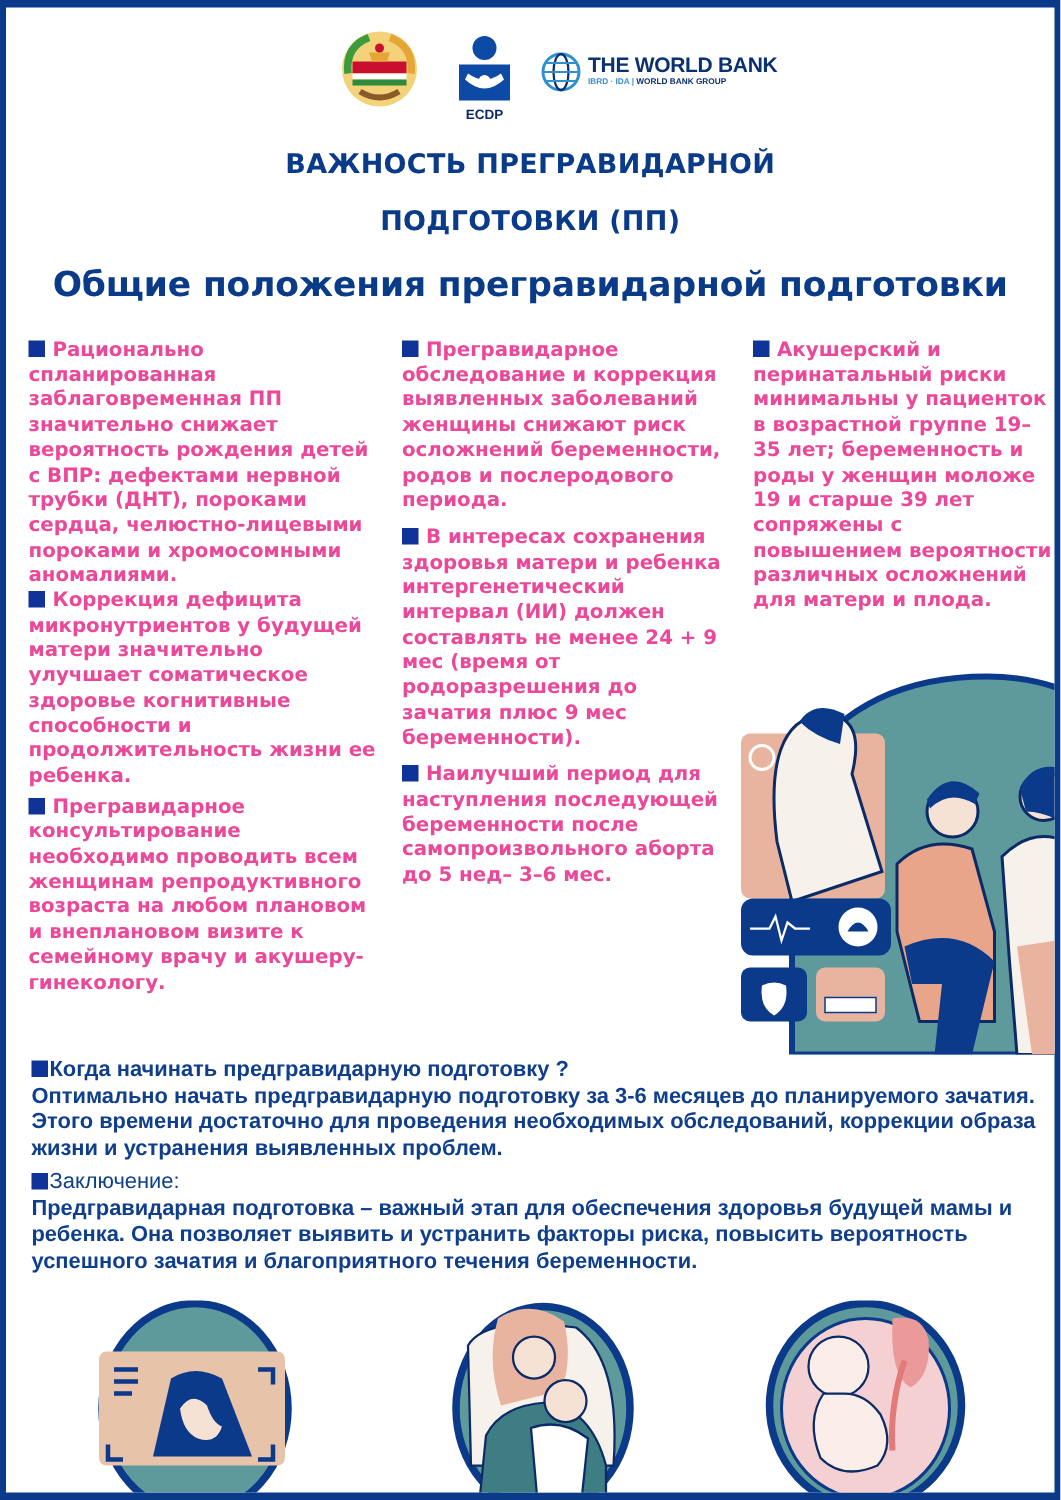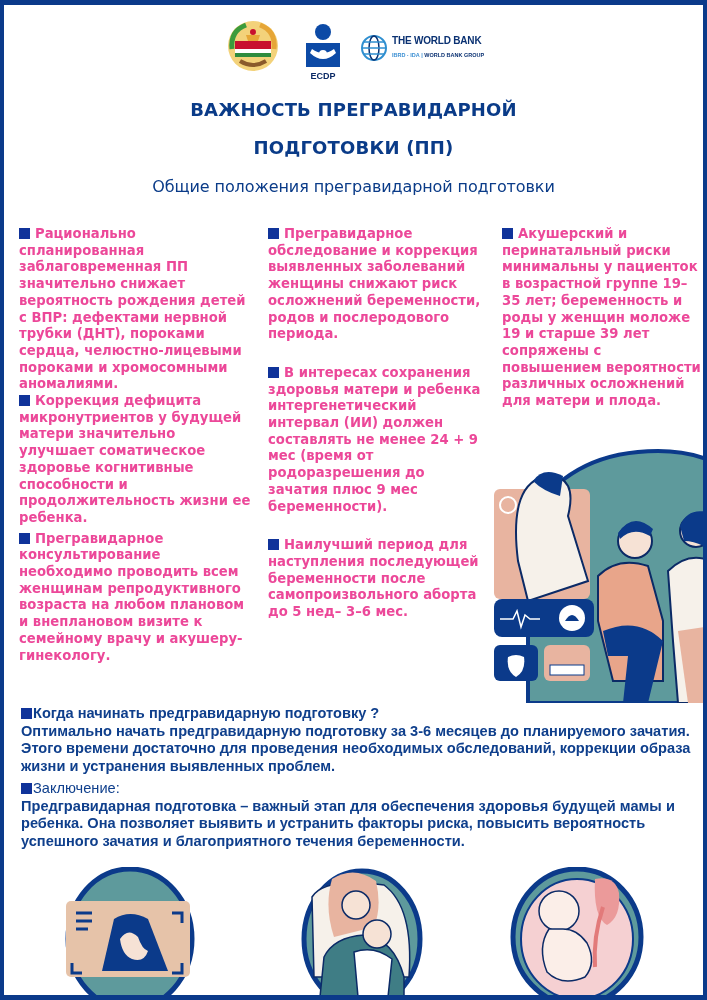--- a/index.html
+++ b/index.html
@@ -14,38 +14,38 @@
   }
 
   
   .logos { position: absolute; top: 10px; left: 0; width: 100%; height: 65px; }
   .logo-emblem { position: absolute; left: 222px; top: 4px; width: 54px; height: 54px; }
   .logo-ecdp { position: absolute; left: 296px; top: 8px; width: 46px; height: 56px; }
   .logo-ecdp .lbl { position: absolute; bottom: -2px; left: 0; width: 100%; text-align: center;
     font-family: "Liberation Sans", sans-serif; font-weight: bold; font-size: 9px; color: #0b2a66; }
   .logo-wb { position: absolute; left: 356px; top: 17px; width: 160px; height: 34px; }
   .wb-title { position: absolute; left: 32px; top: 3px; font-family: "Liberation Sans", sans-serif;
-    font-weight: bold; font-size: 10px; color: #0a3172; letter-spacing: -0.2px; white-space: nowrap; }
+    font-weight: bold; font-size: 14px; color: #0a3172; letter-spacing: -0.2px; white-space: nowrap; }
   .wb-sub { position: absolute; left: 32px; top: 20px; font-family: "Liberation Sans", sans-serif;
     font-size: 5.5px; color: #3b8fd3; white-space: nowrap; font-weight: bold; }
   .wb-sub b { color: #0a3172; }
 
   .title { position: absolute; top: 86px; left: 0; width: 100%; text-align: center;
     font-family: "DejaVu Sans", sans-serif; font-weight: bold; font-size: 18px; line-height: 38px;
     color: #0a3b88; letter-spacing: 0.2px; }
   .subtitle { position: absolute; top: 172px; left: 0; width: 100%; text-align: center;
-    font-weight: normal; font-size: 16px; color: #0a3b88; letter-spacing: -0.1px; }
+    font-weight: bold; font-size: 23px; color: #0a3b88; letter-spacing: -0.1px; }
 
   .col { position: absolute; font-weight: bold; font-size: 13.2px; line-height: 16.7px; color: #ec4899; }
   .col p { margin-bottom: 0; }
   .col1 { left: 15px; top: 221px; width: 236px; }
   .col2 { left: 264px; top: 221px; width: 220px; }
   .col3 { left: 498px; top: 221px; width: 200px; }
   .bullet { display: inline-block; width: 11px; height: 11px; background: #10339a; margin-right: 5px; vertical-align: -1px; }
-  .col2 .item + .item { margin-top: 22px; }
+  .col2 .item + .item { margin-top: 8px; }
   .col1 .item + .item { margin-top: 0px; }
   .col1 .item:nth-child(3) { margin-top: 4px; }
 
   .lower { position: absolute; left: 17px; width: 680px; font-family: "Liberation Sans", sans-serif;
     font-weight: bold; font-size: 14.6px; line-height: 17.5px; color: #0f3f8c; }
   .lower .head .bullet { width: 11px; height: 11px; margin-right: 1px; }
   .q1 { top: 700px; }
   .q2 { top: 775px; }
 
   .illus-main { position: absolute; left: 484px; top: 436px; width: 223px; height: 262px; }

